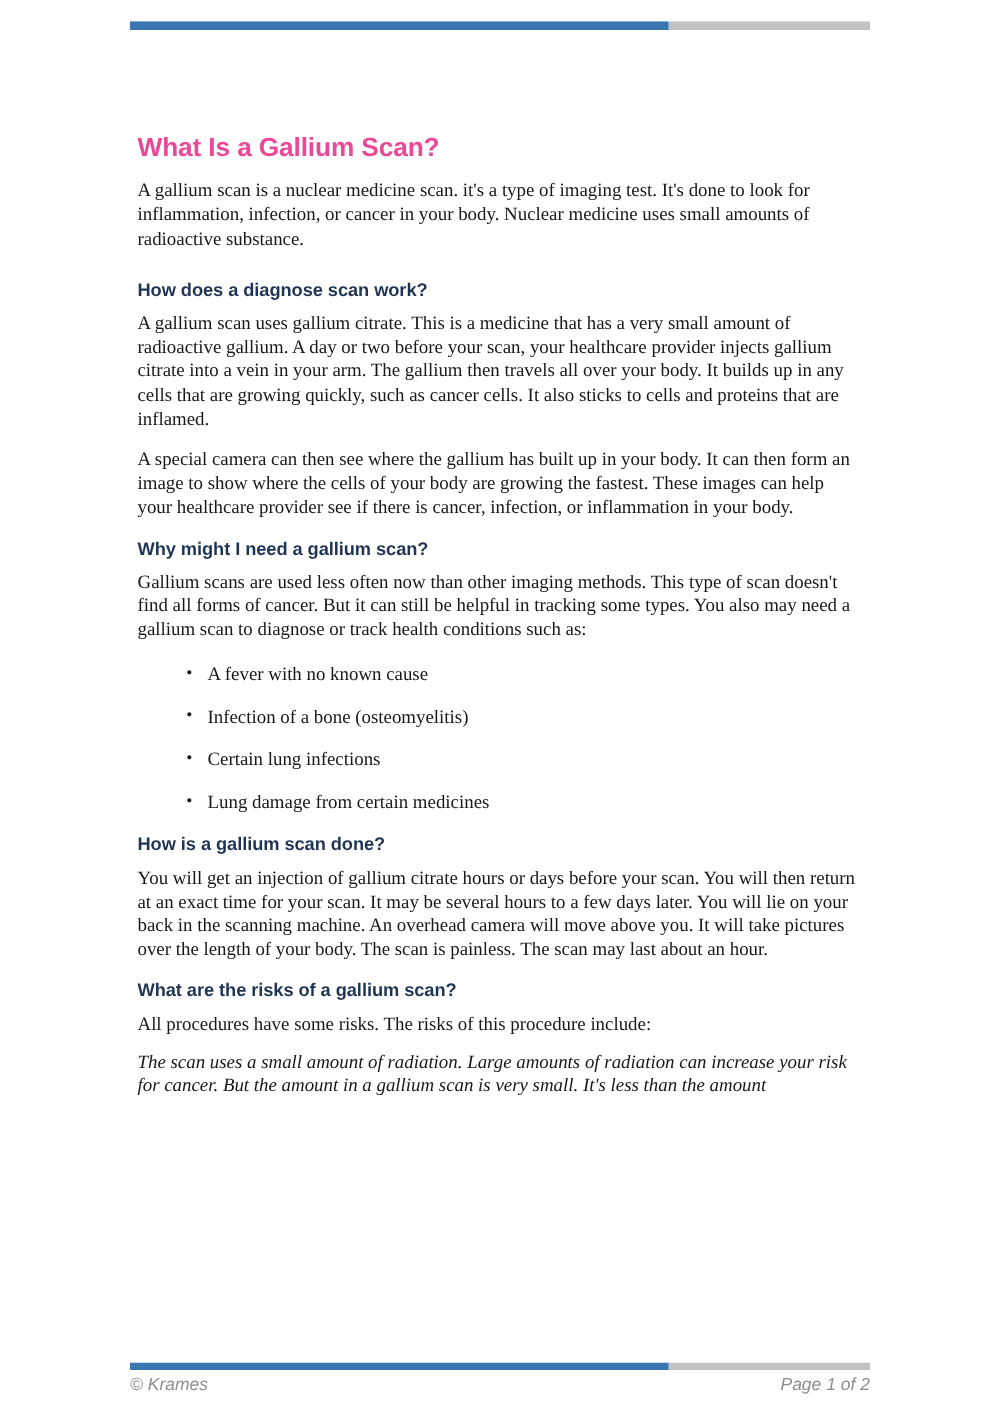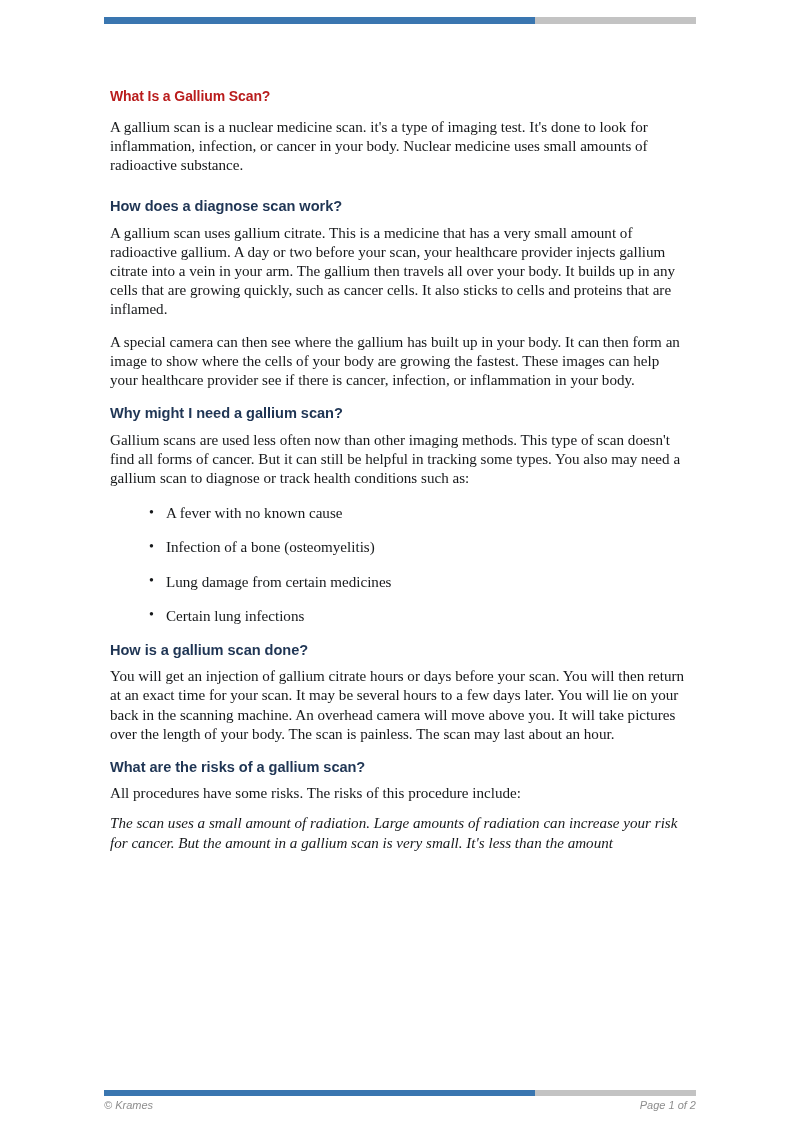--- a/index.html
+++ b/index.html
@@ -51,24 +51,24 @@
   
   .content {
     position: absolute;
     top: 88px;
     left: 110px;
     width: 580px;
   }
 
   h1.doc-title {
     font-family: "Liberation Sans", "DejaVu Sans", sans-serif;
-    font-size: 14px;
+    font-size: 21px;
     font-weight: bold;
-    color: #b91c1c;
-    margin: 0 0 13px 0;
+    color: #ec4899;
+    margin: 18px 0 13px 0;
     letter-spacing: -0.1px;
     line-height: 1.2;
   }
 
   h2.section-heading {
     font-family: "Liberation Sans", "DejaVu Sans", sans-serif;
     font-size: 14.6px;
     font-weight: bold;
     color: #1f3554;
     margin: 0 0 8px 0;
@@ -115,21 +115,21 @@
   .footer {
     position: absolute;
     top: 1099px;
     left: 104px;
     width: 592px;
     display: flex;
     justify-content: space-between;
     align-items: flex-start;
     font-family: "Liberation Sans", "DejaVu Sans", sans-serif;
     font-style: italic;
-    font-size: 11px;
+    font-size: 14px;
     color: #8d8d8d;
   }
   .footer__left  { text-align: left; }
   .footer__right { text-align: right; }
 </style>
 </head>
 <body>
 
 <div class="page">
 
@@ -146,22 +146,22 @@
 
     <h2 class="section-heading gap-med">How does a diagnose scan work?</h2>
     <p class="body-text">A gallium scan uses gallium citrate. This is a medicine that has a very small amount of radioactive gallium. A day or two before your scan, your healthcare provider injects gallium citrate into a vein in your arm. The gallium then travels all over your body. It builds up in any cells that are growing quickly, such as cancer cells. It also sticks to cells and proteins that are inflamed.</p>
     <p class="body-text">A special camera can then see where the gallium has built up in your body. It can then form an image to show where the cells of your body are growing the fastest. These images can help your healthcare provider see if there is cancer, infection, or inflammation in your body.</p>
 
     <h2 class="section-heading gap-big">Why might I need a gallium scan?</h2>
     <p class="body-text tight">Gallium scans are used less often now than other imaging methods. This type of scan doesn't find all forms of cancer. But it can still be helpful in tracking some types. You also may need a gallium scan to diagnose or track health conditions such as:</p>
     <ul class="bullet-list">
       <li>A fever with no known cause</li>
       <li>Infection of a bone (osteomyelitis)</li>
+      <li>Certain lung infections</li>
       <li>Lung damage from certain medicines</li>
-      <li>Certain lung infections</li>
     </ul>
 
     <h2 class="section-heading gap-big">How is a gallium scan done?</h2>
     <p class="body-text">You will get an injection of gallium citrate hours or days before your scan. You will then return at an exact time for your scan. It may be several hours to a few days later. You will lie on your back in the scanning machine. An overhead camera will move above you. It will take pictures over the length of your body. The scan is painless. The scan may last about an hour.</p>
 
     <h2 class="section-heading gap-big">What are the risks of a gallium scan?</h2>
     <p class="body-text tight">All procedures have some risks. The risks of this procedure include:</p>
     <p class="body-text last">The scan uses a small amount of radiation. Large amounts of radiation can increase your risk for cancer. But the amount in a gallium scan is very small. It's less than the amount</p>
 
   </div>

